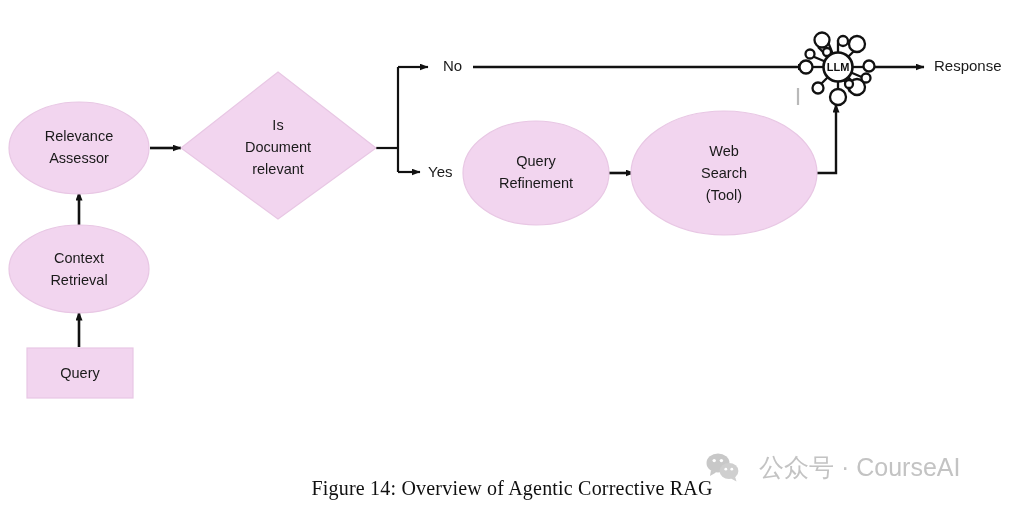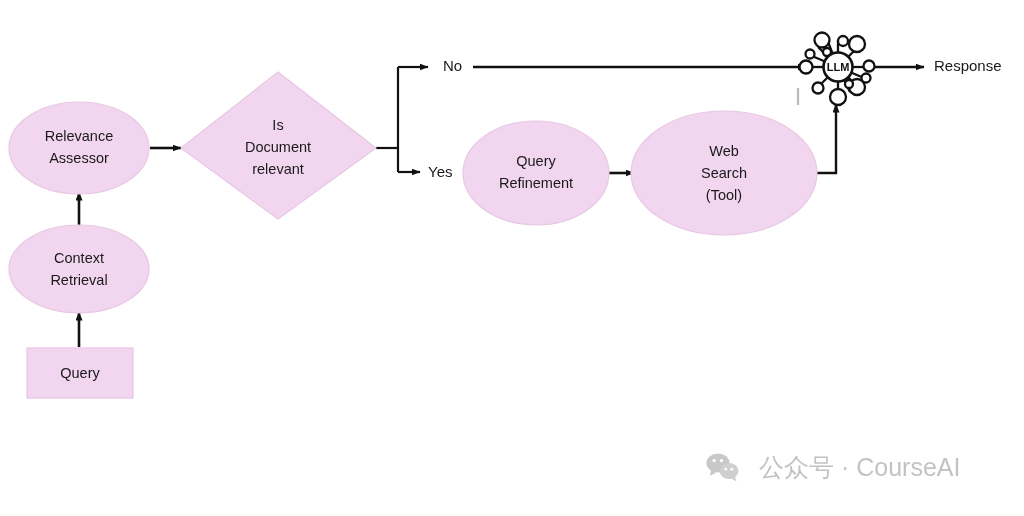--- a/index.html
+++ b/index.html
@@ -211,20 +211,21 @@
         <circle cx="827" cy="52" r="4"></circle>
         <circle cx="849" cy="84" r="4"></circle>
       </g>
       <circle cx="838" cy="67" r="14.5" fill="#ffffff" stroke="#111111" stroke-width="2.6"></circle>
       <text class="llm-text" x="838" y="68">LLM</text>
     </g>
 
     <text class="endpoint-label" x="934" y="67">Response</text>
   </svg>
 
+  <div class="caption">Figure 14: Overview of Agentic Corrective RAG</div>
 
   <div class="watermark">
     <div class="watermark-logo">
       <svg viewBox="0 0 34 30" width="34" height="30">
         <ellipse cx="12" cy="11" rx="11.5" ry="9.6" fill="#c8c8c8"></ellipse>
         <polygon points="5,18 4,24 10,20.5" fill="#c8c8c8"></polygon>
         <circle cx="8.2" cy="8.6" r="1.7" fill="#ffffff"></circle>
         <circle cx="15.4" cy="8.6" r="1.7" fill="#ffffff"></circle>
         <ellipse cx="23" cy="19" rx="9.4" ry="8" fill="#cfcfcf"></ellipse>
         <polygon points="29,24.5 30.5,29.5 25,26.5" fill="#cfcfcf"></polygon>

